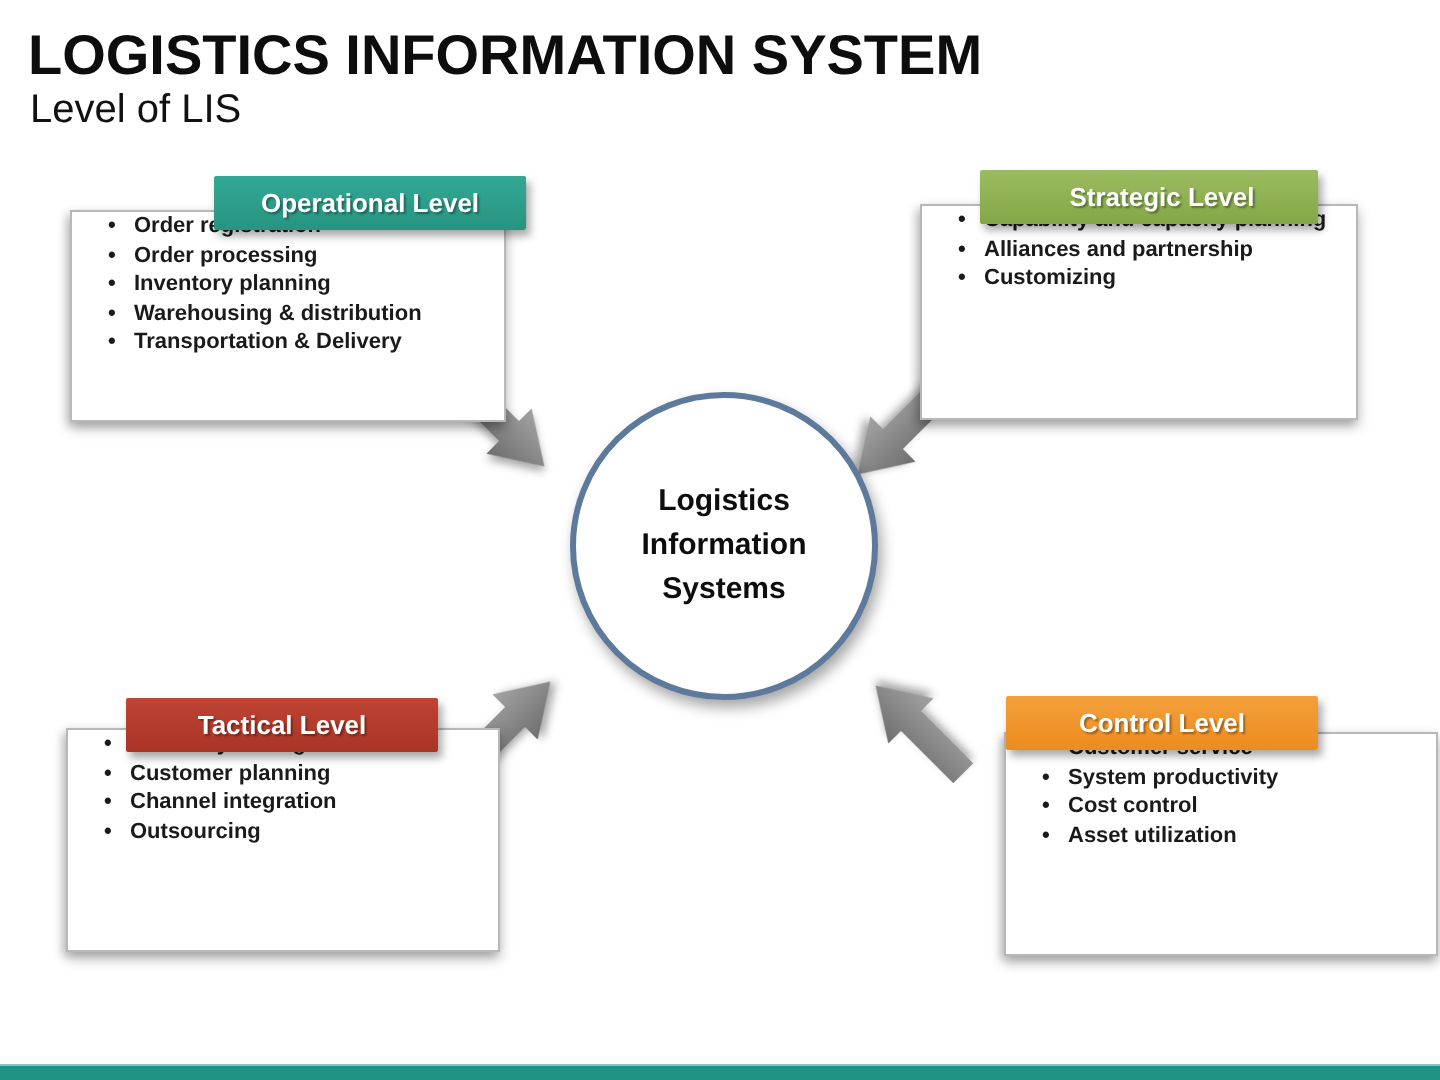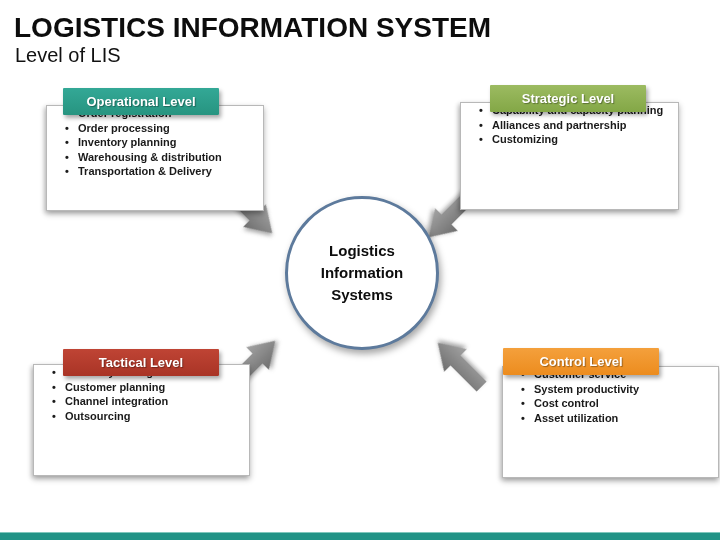--- a/index.html
+++ b/index.html
@@ -20,40 +20,40 @@
     box-shadow:0 3px 6px rgba(0,0,0,0.30), -2px 2px 4px rgba(0,0,0,0.12);
     z-index:2;
   }
   .hdr{
     position:absolute;width:156px;height:27px;z-index:3;
     color:#ffffff;font-size:13px;font-weight:bold;text-align:center;line-height:27px;
     text-shadow:1px 1px 1px rgba(0,0,0,0.35);
     box-shadow:2px 3px 4px rgba(0,0,0,0.35);
     border-radius:1px;
   }
-  .hdr-operational{background:linear-gradient(#33a896,#279480);}
-  .hdr-strategic{background:linear-gradient(#9cbb61,#83a746);}
+  .hdr-operational{background:linear-gradient(#33a896,#279480);margin-left:44px;}
+  .hdr-strategic{background:linear-gradient(#9cbb61,#83a746);padding-left:13px;}
   .hdr-tactical{background:linear-gradient(#bf4434,#a93426);}
   .hdr-control{background:linear-gradient(#f4a03c,#ec8c1e);}
   .box ul{
     list-style:none;margin:0;padding:0 6px 0 16px;
   }
   .box li{
     position:relative;padding-left:15px;
     font-size:11px;line-height:14.6px;color:#1a1a1a;font-weight:bold;
   }
   .box li::before{
     content:"\2022";position:absolute;left:2px;top:0;font-size:11px;color:#1a1a1a;
   }
   .body-operational{padding-top:14px;}
   .body-strategic{padding-top:36px;}
   .body-tactical{padding-top:25px;}
   .body-control{padding-top:32px;}
 
-  .pos-box-operational{left:35px;top:105px;width:216px;height:104px;margin-left:11px;}
+  .pos-box-operational{left:35px;top:105px;width:216px;height:104px;}
   .pos-hdr-operational{left:63px;top:88px;}
   .pos-box-strategic{left:460px;top:102px;width:217px;height:106px;}
   .pos-hdr-strategic{left:490px;top:85px;}
   .pos-box-tactical{left:33px;top:364px;width:215px;height:110px;}
   .pos-hdr-tactical{left:63px;top:349px;}
   .pos-box-control{left:470px;top:366px;width:215px;height:110px;margin-left:32px;}
   .pos-hdr-control{left:503px;top:348px;text-align:center;}
 
   .center-circle{
     position:absolute;left:285px;top:196px;width:148px;height:148px;

